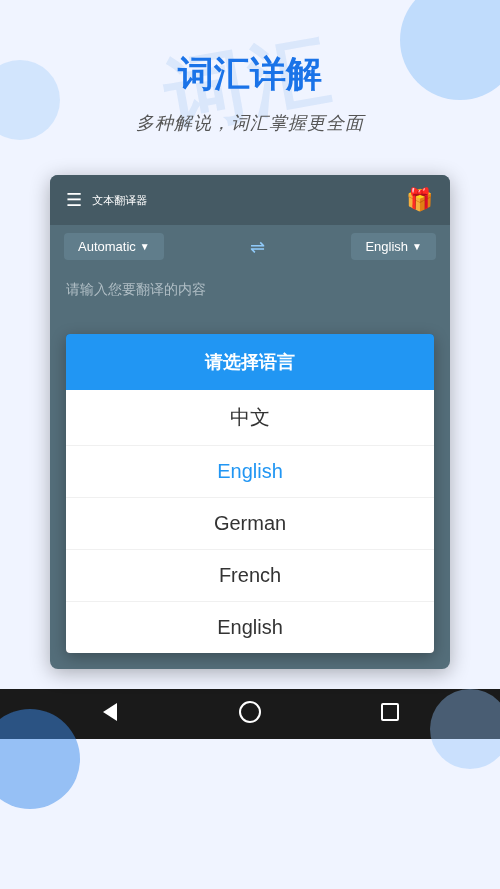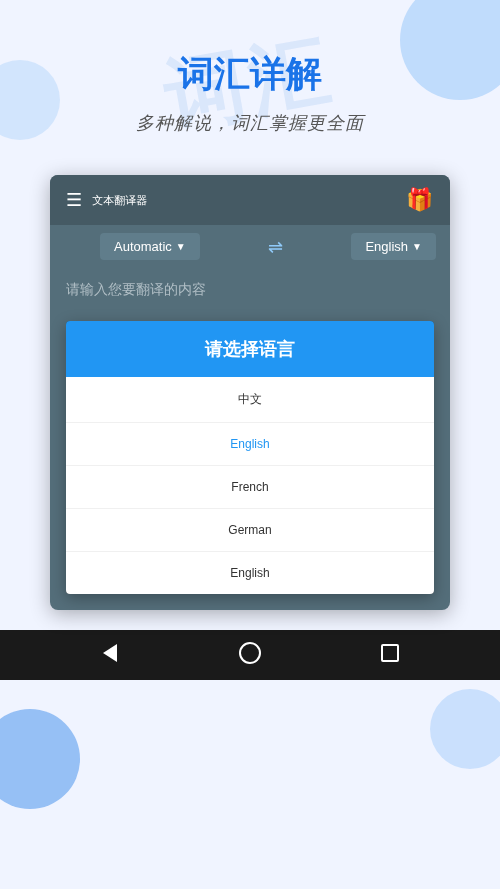--- a/index.html
+++ b/index.html
@@ -130,21 +130,20 @@
       cursor: pointer;
     }
 
     
     .lang-bar {
       background: #546e7a;
       padding: 8px 14px;
       display: flex;
       align-items: center;
       justify-content: space-between;
-      margin-left: 36px;
     }
 
     .lang-btn {
       background: #607d8b;
       color: white;
       border: none;
       border-radius: 4px;
       padding: 6px 14px;
       font-size: 13px;
       cursor: pointer;
@@ -177,21 +176,21 @@
     }
 
     
     .dialog-overlay {
       position: relative;
       z-index: 10;
     }
 
     .language-dialog {
       background: #404040;
-      margin: 3px 16px 16px;
+      margin: 16px 16px 16px;
       border-radius: 4px;
       overflow: hidden;
       box-shadow: 0 4px 15px rgba(0,0,0,0.3);
     }
 
     .dialog-header {
       background: #2196f3;
       padding: 16px;
       text-align: center;
     }
@@ -202,21 +201,21 @@
       font-weight: bold;
     }
 
     .dialog-list {
       background: white;
     }
 
     .dialog-item {
       padding: 14px 20px;
       text-align: center;
-      font-size: 12px;
+      font-size: 20px;
       color: #333;
       cursor: pointer;
       border-bottom: 1px solid #f0f0f0;
     }
 
     .dialog-item:last-child {
       border-bottom: none;
     }
 
     .dialog-item.selected {
@@ -313,22 +312,22 @@
 
   <div class="dialog-overlay">
     <div class="language-dialog">
       <div class="dialog-header">
         <span class="dialog-header-title">请选择语言</span>
       </div>
       <div class="dialog-list">
 
       <div class="dialog-item">中文</div>
           <div class="dialog-item selected">English</div>
+          <div class="dialog-item">German</div>
           <div class="dialog-item">French</div>
-          <div class="dialog-item">German</div>
           <div class="dialog-item">English</div>
         </div>
     </div>
   </div>
 
 </div>
 
 <div class="bottom-nav">
   <span class="nav-btn">
     <span class="nav-back"></span>

